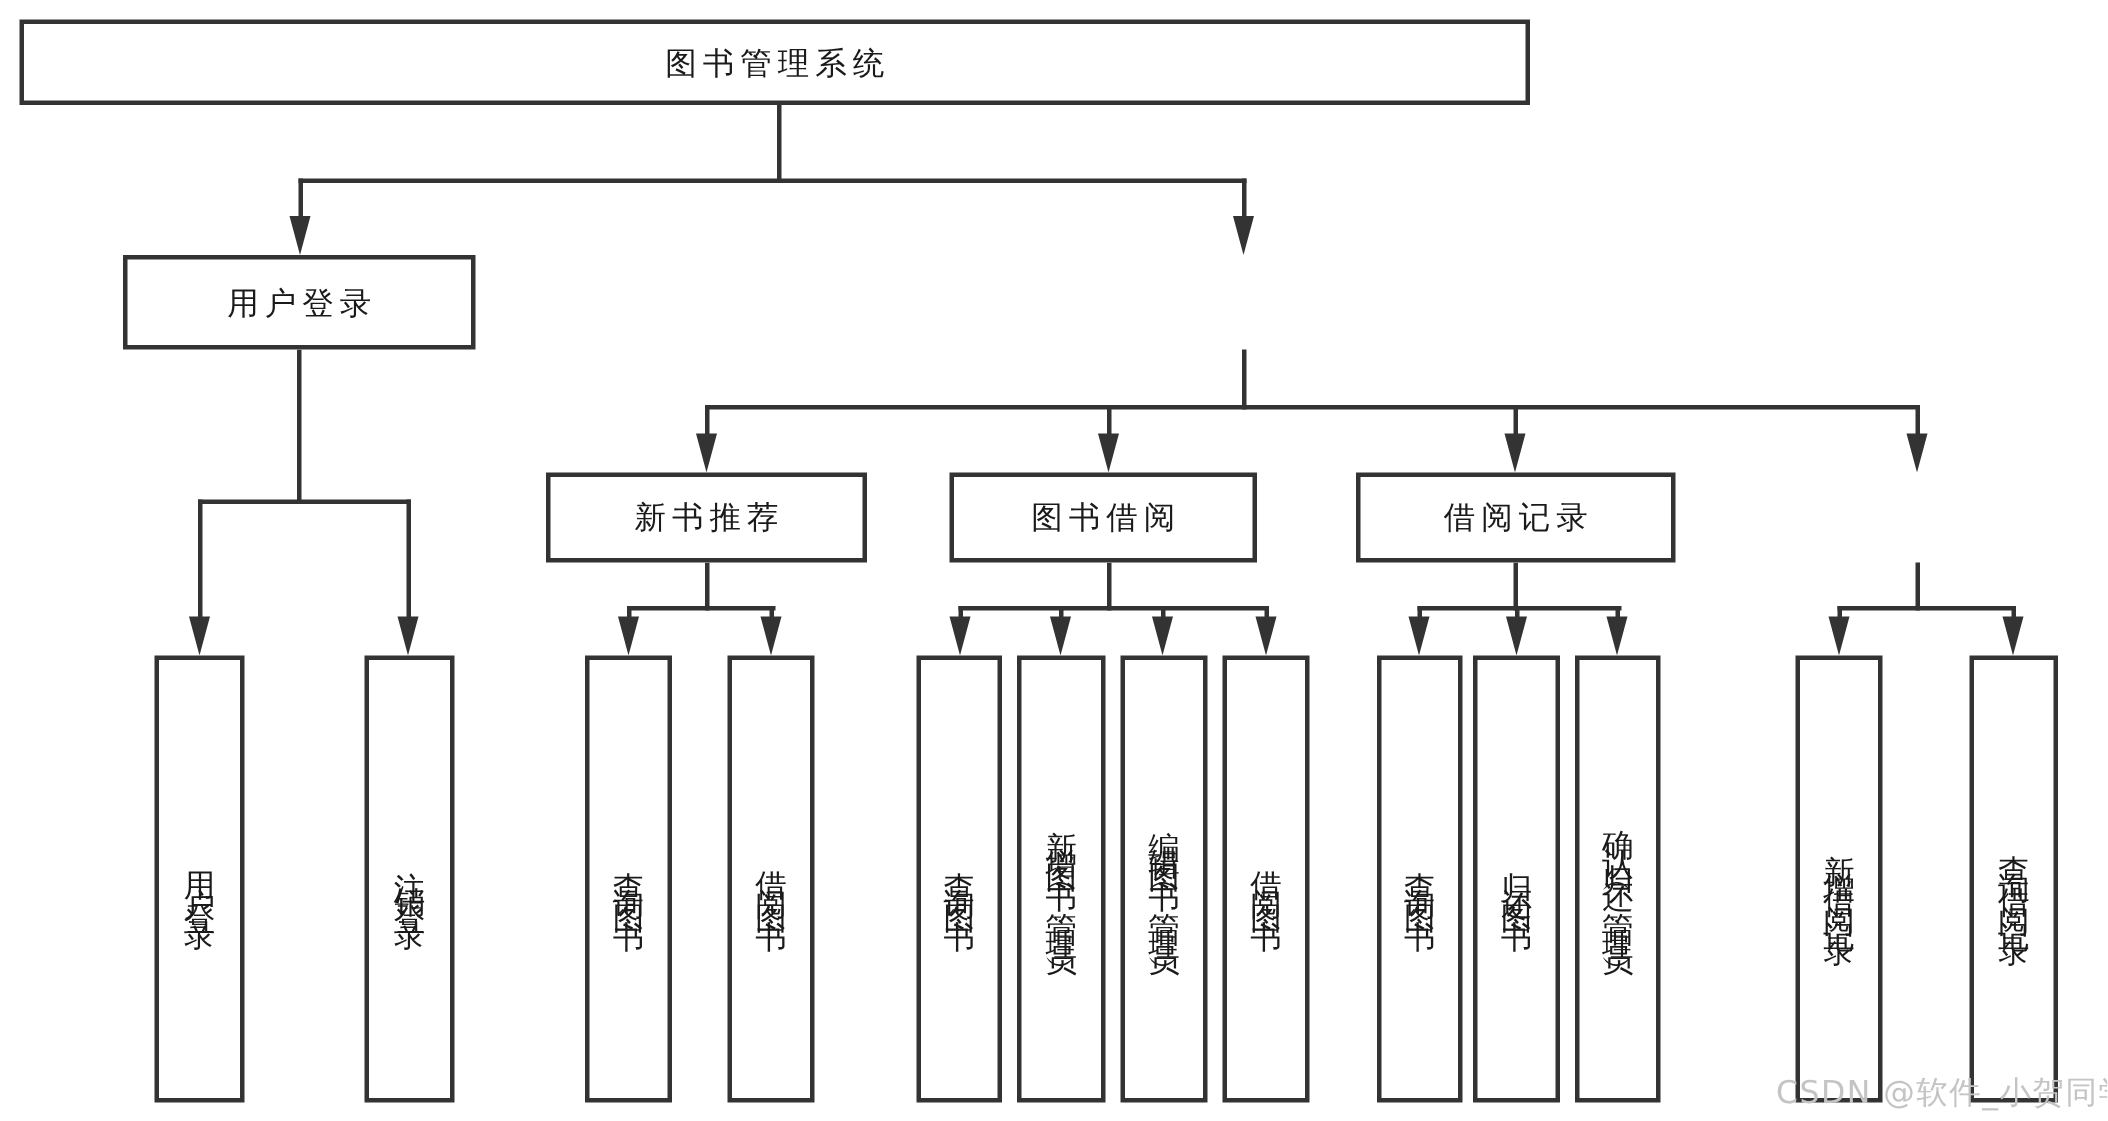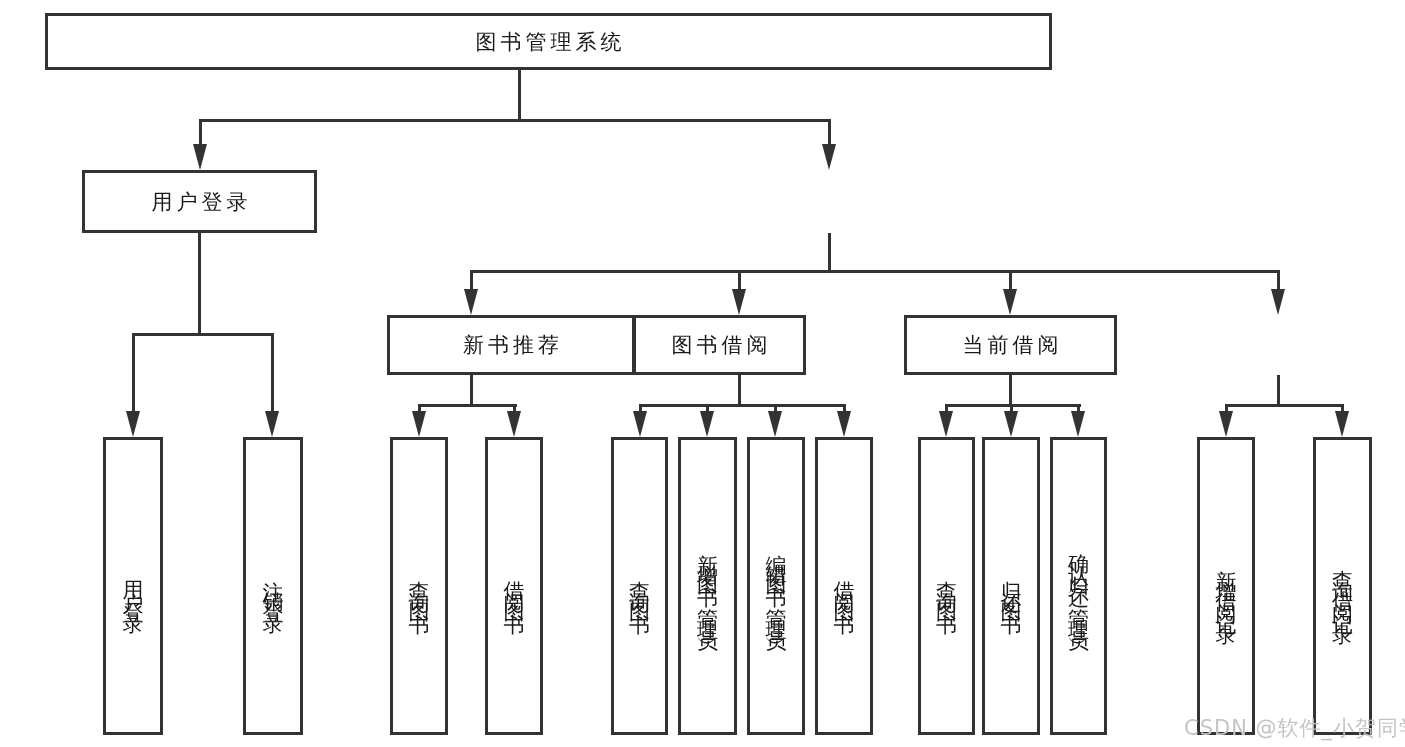--- a/index.html
+++ b/index.html
@@ -63,21 +63,21 @@
     color: #c4c4c4;
     white-space: nowrap;
     z-index: 5;
   }
 </style>
 </head>
 <body>
 
 <div class="canvas">
 
-  <div class="box" style="left:13px; top:13px; width:1007px; height:57px;margin-left:32px;">
+  <div class="box" style="left:13px; top:13px; width:1007px; height:57px;">
     <span class="hlabel">图书管理系统</span>
   </div>
 
   <div class="line" style="left:518px; top:70px; width:3px; height:52px;"></div>
   <div class="line" style="left:199px; top:119px; width:632px; height:3px;"></div>
   <div class="line" style="left:199px; top:119px; width:3px; height:30px;"></div>
   <div class="arrow" style="left:193px; top:144px;"></div>
   <div class="line" style="left:828px; top:119px; width:3px; height:30px;"></div>
   <div class="arrow" style="left:822px; top:144px;"></div>
 
@@ -96,28 +96,28 @@
   <div class="line" style="left:470px; top:270px; width:810px; height:3px;"></div>
   <div class="line" style="left:470px; top:270px; width:3px; height:22px;"></div>
   <div class="arrow" style="left:464px; top:289px;"></div>
   <div class="line" style="left:738px; top:270px; width:3px; height:22px;"></div>
   <div class="arrow" style="left:732px; top:289px;"></div>
   <div class="line" style="left:1009px; top:270px; width:3px; height:22px;"></div>
   <div class="arrow" style="left:1003px; top:289px;"></div>
   <div class="line" style="left:1277px; top:270px; width:3px; height:22px;"></div>
   <div class="arrow" style="left:1271px; top:289px;"></div>
 
-  <div class="box" style="left:364px; top:315px; width:248px; height:60px;margin-left:23px;">
+  <div class="box" style="left:364px; top:315px; width:214px; height:60px;">
     <span class="hlabel">新书推荐</span>
   </div>
-  <div class="box" style="left:633px; top:315px; width:173px; height:60px;">
+  <div class="box" style="left:633px; top:315px; width:205px; height:60px;">
     <span class="hlabel">图书借阅</span>
   </div>
   <div class="box" style="left:904px; top:315px; width:213px; height:60px;">
-    <span class="hlabel">当前借阅</span>
+    <span class="hlabel">借阅记录</span>
   </div>
 
   <div class="line" style="left:470px; top:375px; width:3px; height:32px;"></div>
   <div class="line" style="left:418px; top:404px; width:99px; height:3px;"></div>
   <div class="line" style="left:418px; top:404px; width:3px; height:10px;"></div>
   <div class="arrow" style="left:412px; top:411px;"></div>
   <div class="line" style="left:513px; top:404px; width:3px; height:10px;"></div>
   <div class="arrow" style="left:507px; top:411px;"></div>
 
   <div class="line" style="left:738px; top:375px; width:3px; height:32px;"></div>

